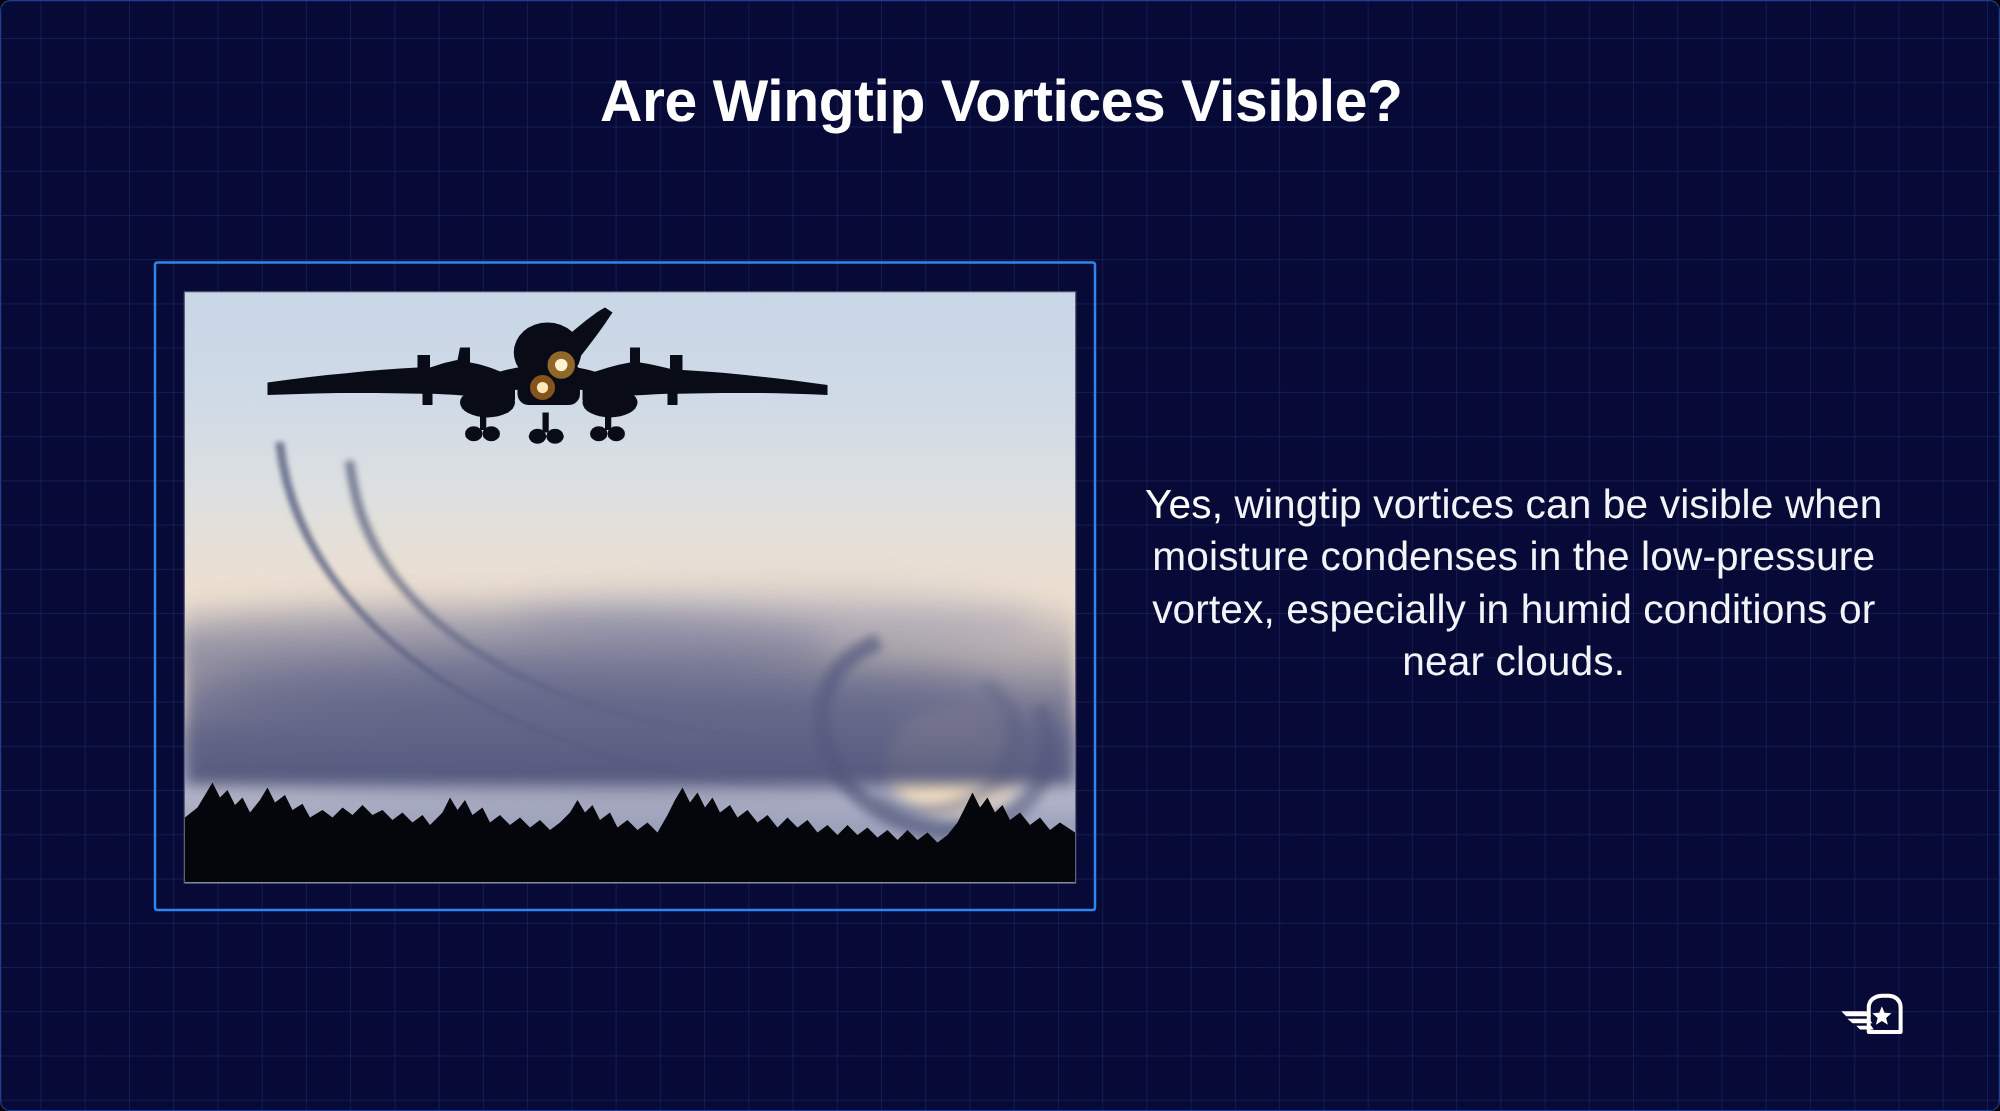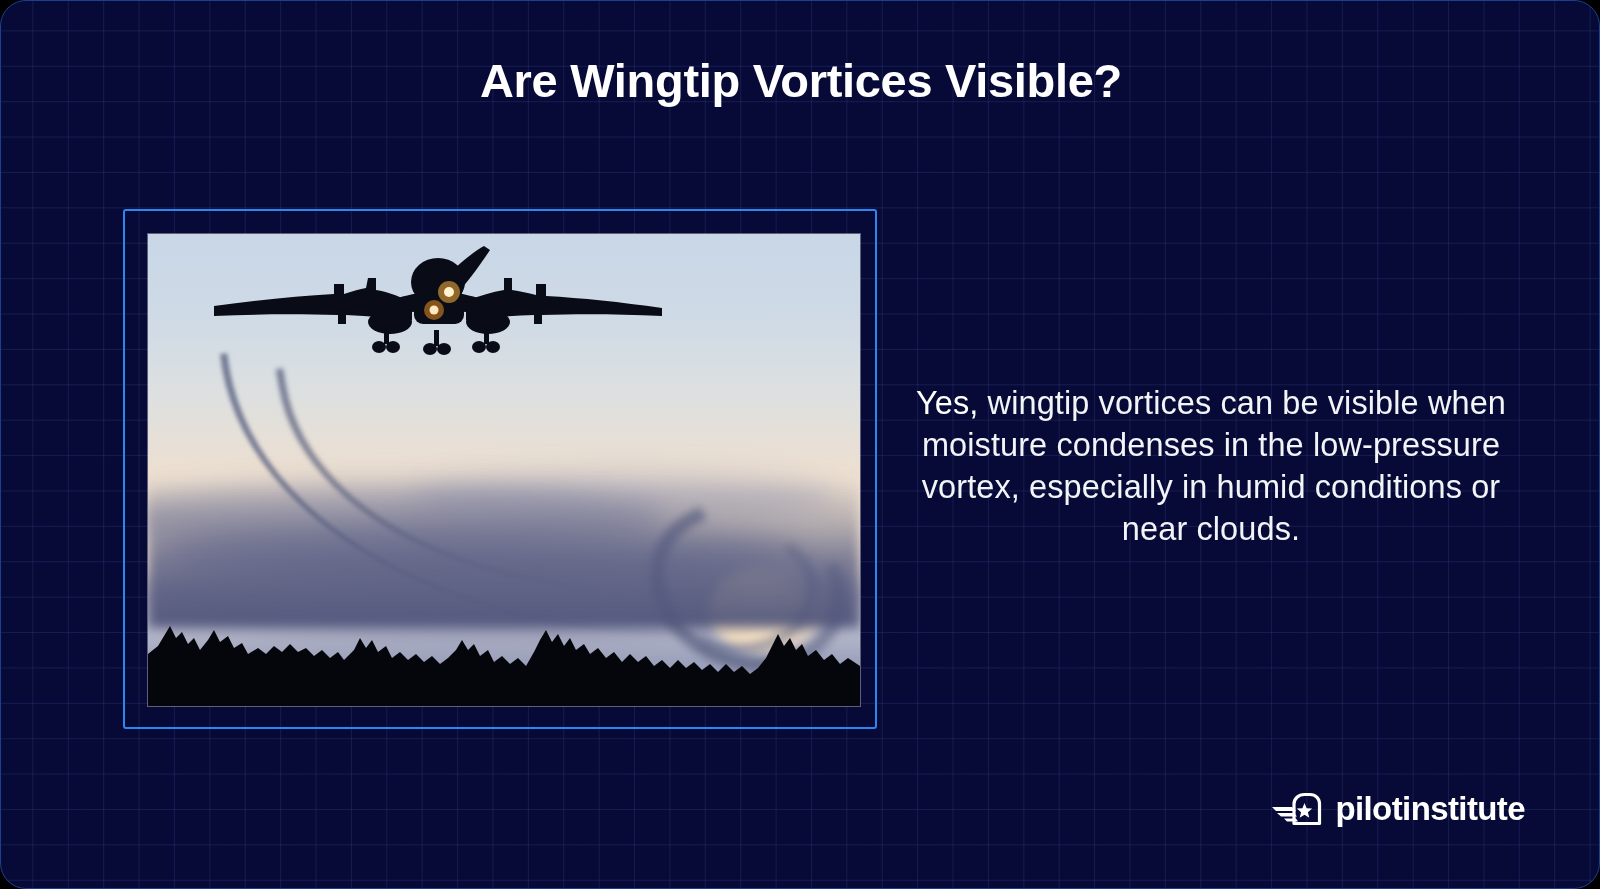--- a/index.html
+++ b/index.html
@@ -7,21 +7,21 @@
     width:1600px; height:889px;
     background:#000000;
     font-family:"Liberation Sans", sans-serif;
     overflow:hidden;
   }
 
   
   #slide-card {
     position:absolute; left:0; top:0;
     width:1600px; height:889px;
-    border-radius:26px;
+    border-radius:8px;
     background:#070a36;
     border:1px solid #1d3f8f;
     overflow:hidden;
   }
   
   #grid-overlay {
     position:absolute; inset:0;
     background-image:
       linear-gradient(to right, rgba(90,120,220,0.16) 1px, transparent 1px),
       linear-gradient(to bottom, rgba(90,120,220,0.16) 1px, transparent 1px);
@@ -268,16 +268,15 @@
       <path d="M0 15 L20 15 L24 19 L4 19 Z" fill="#ffffff"></path>
       <path d="M5 21 L22 21 L25 24.5 L9 24.5 Z" fill="#ffffff"></path>
       <path d="M12 26.5 L24 26.5 L26 29.5 L15 29.5 Z" fill="#ffffff"></path>
 
       <path d="M22 12 C22 6.5 26.5 2.5 32.5 2.5 L38 2.5
                C43.5 2.5 47.5 6.5 47.5 12 L47.5 31.5 L22 31.5 Z" fill="none" stroke="#ffffff" stroke-width="3.2" stroke-linejoin="round"></path>
 
       <path d="M32.5 11 L34.6 16.2 L40.2 16.6 L35.9 20.3 L37.3 25.8
                L32.5 22.8 L27.7 25.8 L29.1 20.3 L24.8 16.6 L30.4 16.2 Z" fill="#ffffff"></path>
     </svg>
-    <span id="brand-wordmark">pilotinstitute</span>
   </div>
 
 </div>
 
 </body></html>

